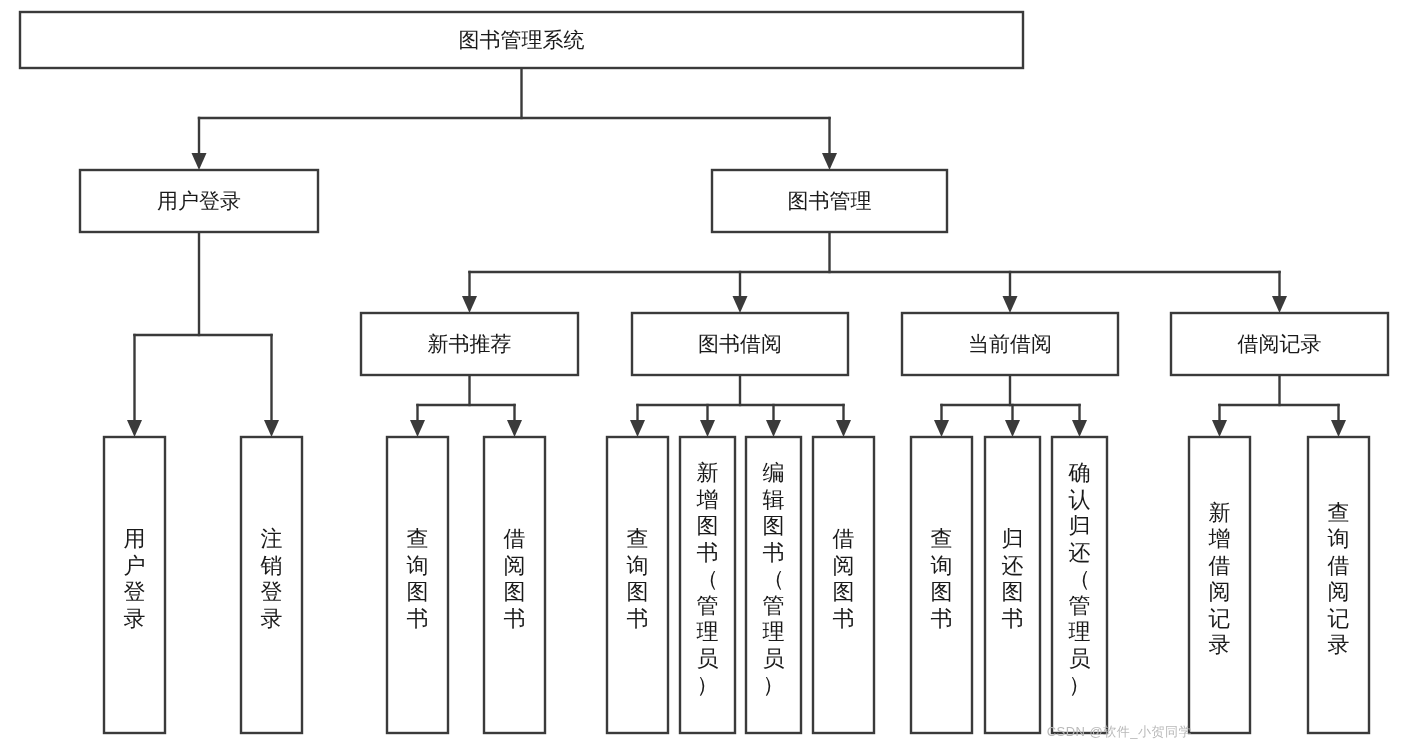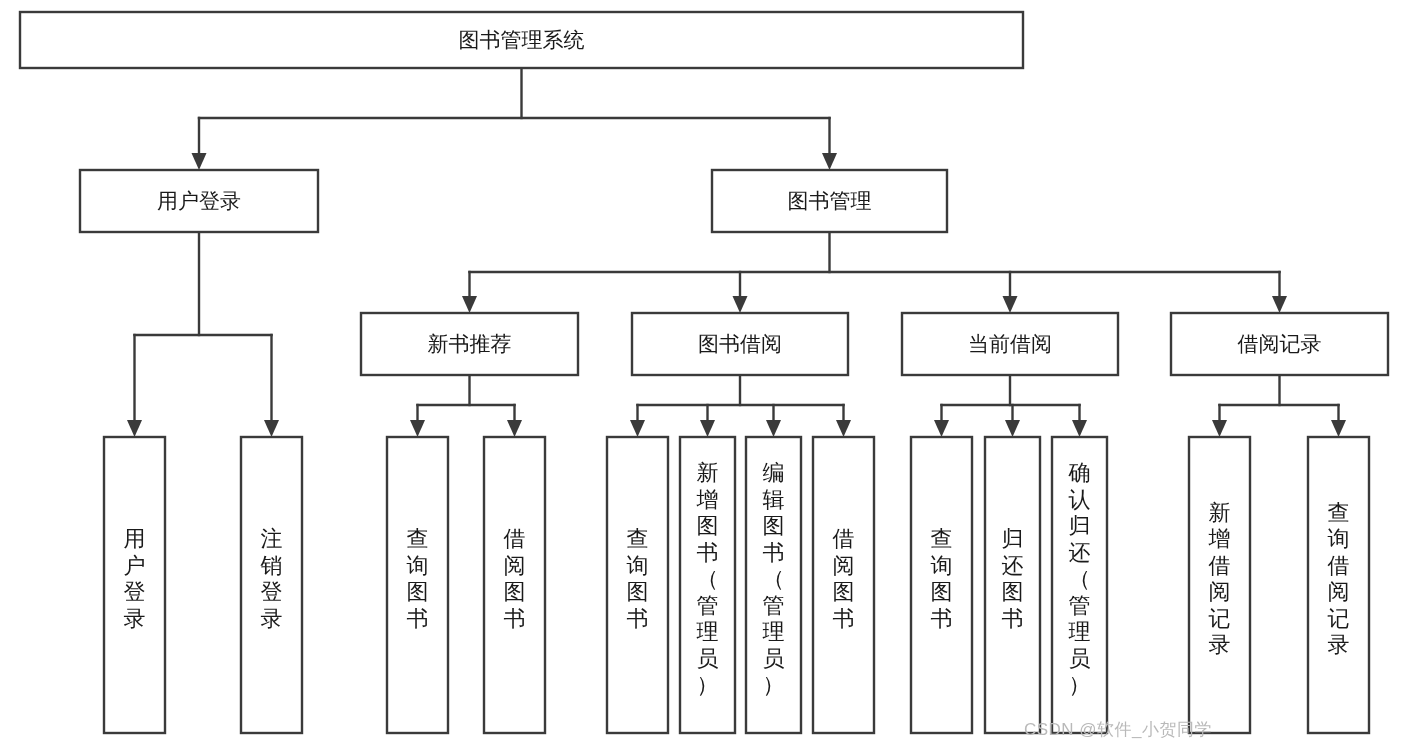--- a/index.html
+++ b/index.html
@@ -52,24 +52,24 @@
     stroke-width: 2.4;
     fill: none;
     stroke-linecap: square;
   }
   .arrow-head {
     fill: #3a3a3a;
     stroke: none;
   }
   .watermark {
     position: absolute;
-    right: 0;
+    right: 20px;
     bottom: 6px;
     font-family: "Liberation Sans", "DejaVu Sans", sans-serif;
-    font-size: 17px;
+    font-size: 13px;
     color: #b9b9b9;
     letter-spacing: 0.5px;
     white-space: nowrap;
     user-select: none;
   }
 </style>
 </head>
 <body>
 
 <div id="diagram-root">

